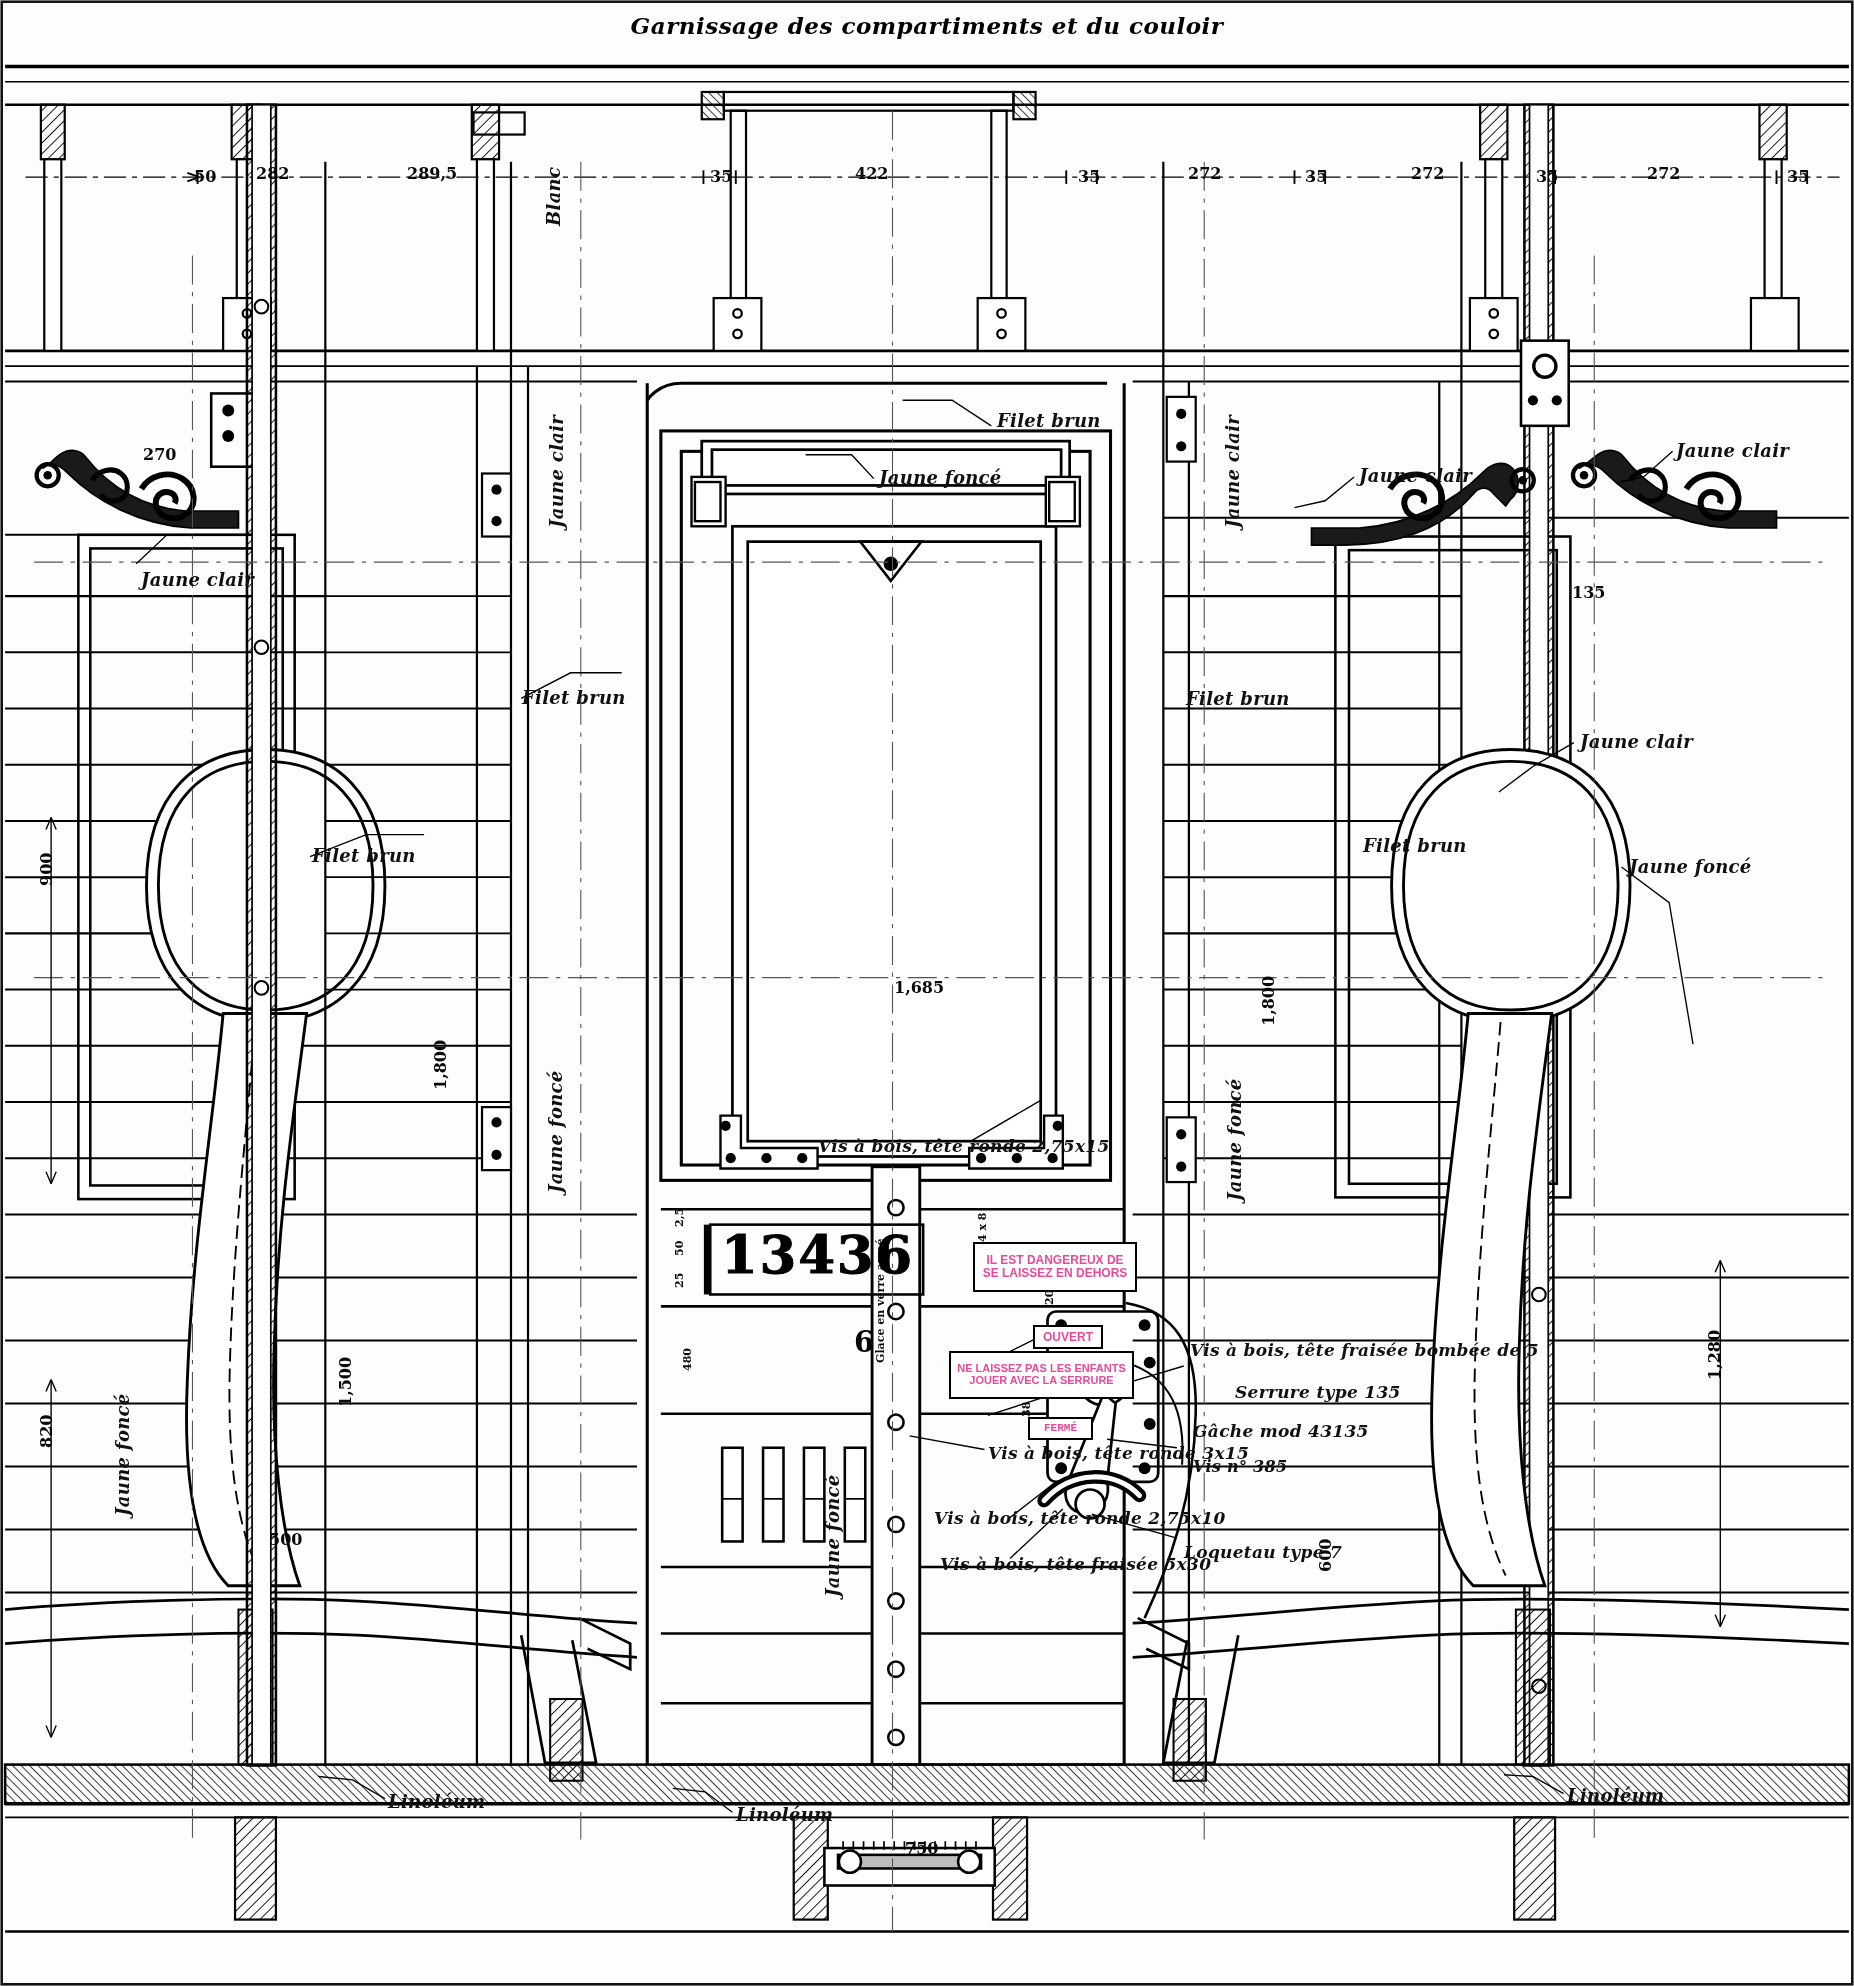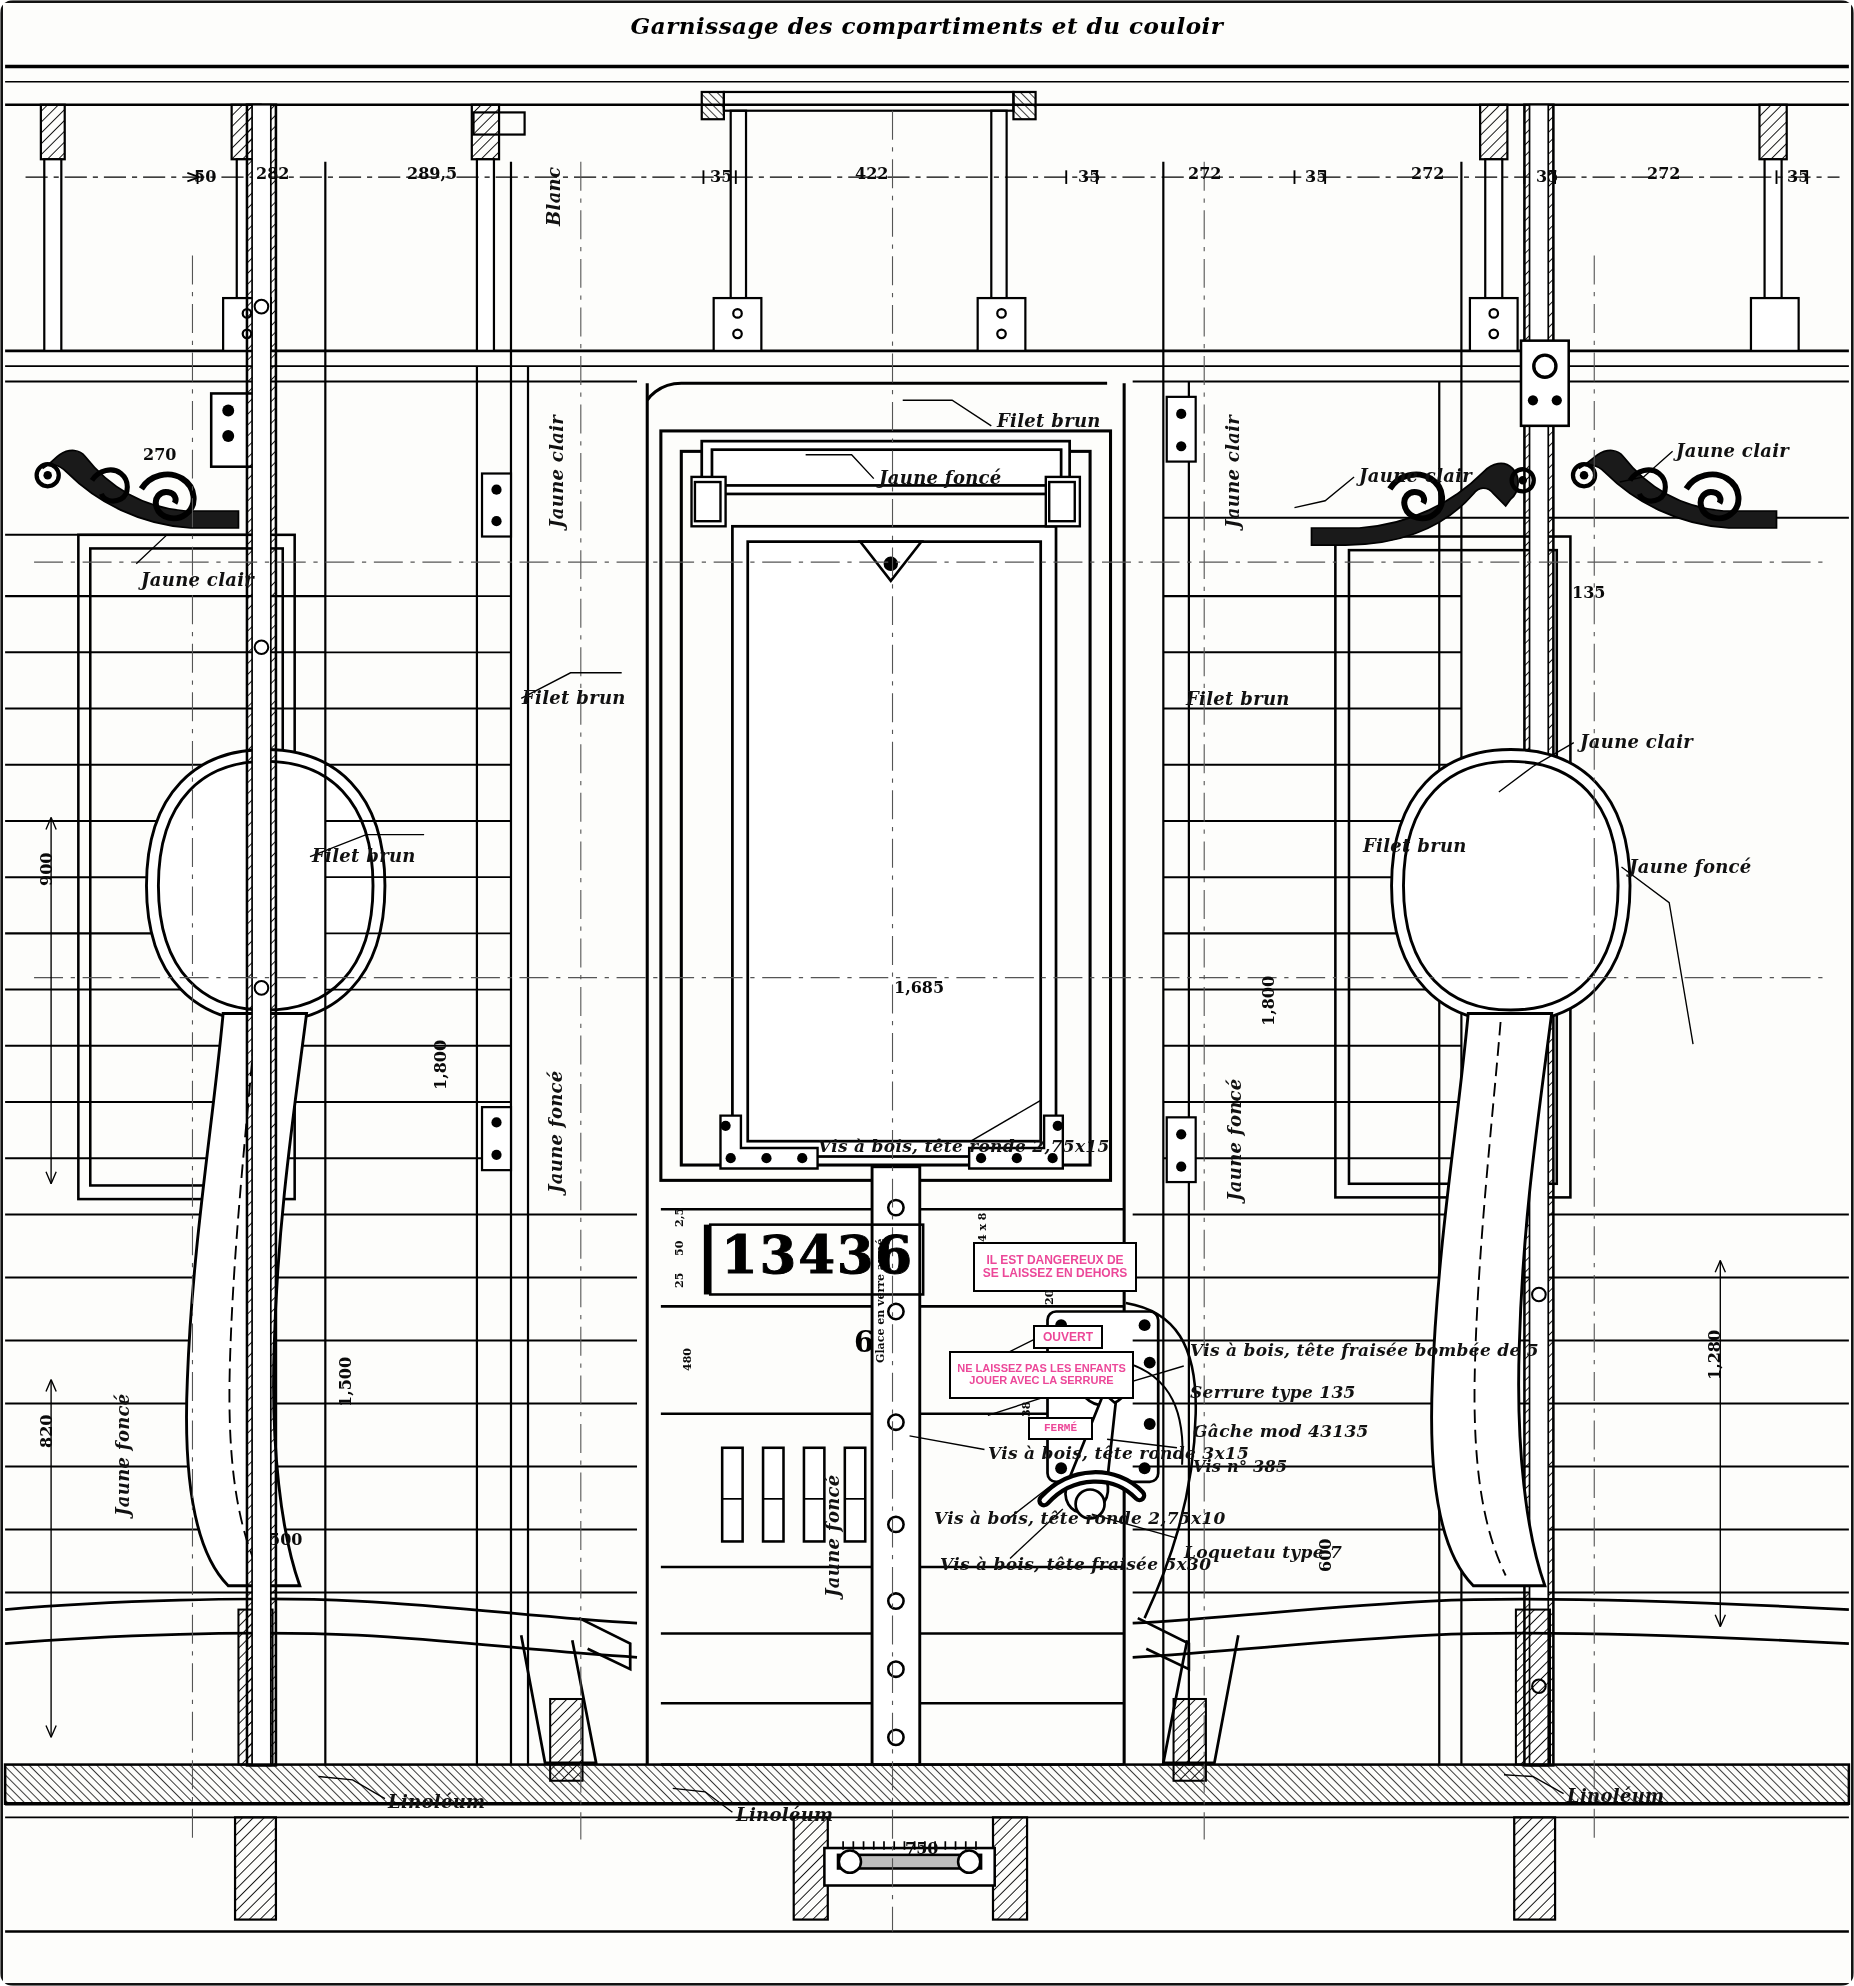--- a/index.html
+++ b/index.html
@@ -1,17 +1,17 @@
 <!DOCTYPE html>
 <html style="font-size:13.6px"><head>
 <meta charset="utf-8">
 <style>
   html,body{margin:0;padding:0;background:#fff;}
   body{font-family:"Liberation Serif",serif;}
-  #sheet{position:relative;width:1854px;height:1986px;background:#fdfdfb;overflow:hidden;border-radius:13px;}
+  #sheet{position:relative;width:1854px;height:1986px;background:#fdfdfb;overflow:hidden;}
   #sheet svg{position:absolute;left:0;top:0;}
   .lbl{position:absolute;font-family:"DejaVu Serif",serif;font-style:italic;font-weight:700;
        color:#111;white-space:nowrap;letter-spacing:0.3px;}
   .dim{position:absolute;font-family:"DejaVu Serif",serif;font-weight:700;color:#0a0a0a;
        white-space:nowrap;font-size:16px;}
   .dimv{transform-origin:left top;}
   .title{position:absolute;left:50%;top:12px;transform:translateX(-50%);
          font-family:"DejaVu Serif",serif;font-style:italic;font-weight:700;
          font-size:23px;color:#000;letter-spacing:0.5px;white-space:nowrap;}
   .plate{position:absolute;border:2.6px solid #000;background:#fff;display:flex;
@@ -532,21 +532,21 @@
       <div class="lbl" style="left: 312px; top: 845px;;font-size:18px;">Filet brun</div>
       <div class="lbl" style="left: 1186px; top: 688px;;font-size:18px;">Filet brun</div>
       <div class="lbl" style="left: 1363px; top: 835px;;font-size:18px;">Filet brun</div>
       <div class="lbl" style="left: 388px; top: 1791px;;font-size:18px;">Linoléum</div>
       <div class="lbl" style="left: 736px; top: 1804px;;font-size:18px;">Linoléum</div>
       <div class="lbl" style="left: 1567px; top: 1785px;;font-size:18px;">Linoléum</div>
     </div>
   <div id="hardware">
       <div class="lbl" style="left: 818px; top: 1136px;;font-size:17px;">Vis à bois, tête ronde 2,75x15</div>
       <div class="lbl" style="left: 1190px; top: 1340px;;font-size:17px;">Vis à bois, tête fraisée bombée de 5</div>
-      <div class="lbl" style="left: 1190px; top: 1382px;;font-size:17px;">Serrure type 135</div>
+      <div class="lbl" style="left: 1190px; top: 1382px;;font-size:17px;padding-left:45px;">Serrure type 135</div>
       <div class="lbl" style="left: 1193px; top: 1421px;;font-size:17px;">Gâche mod 43135</div>
       <div class="lbl" style="left: 1193px; top: 1457px;;font-size:16px;">Vis n° 385</div>
       <div class="lbl" style="left: 988px; top: 1443px;;font-size:17px;">Vis à bois, tête ronde 3x15</div>
       <div class="lbl" style="left: 934px; top: 1508px;;font-size:17px;">Vis à bois, tête ronde 2,75x10</div>
       <div class="lbl" style="left: 940px; top: 1554px;;font-size:17px;">Vis à bois, tête fraisée 5x30</div>
       <div class="lbl" style="left: 1184px; top: 1542px;;font-size:17px;">Loquetau type 7</div>
     </div>
   <div id="plates">
       <div class="plate" style="left: 952px; top: 1242px; width: 160px; height: 46px; font-size: 12px;">
         <span>IL EST DANGEREUX DE</span>

